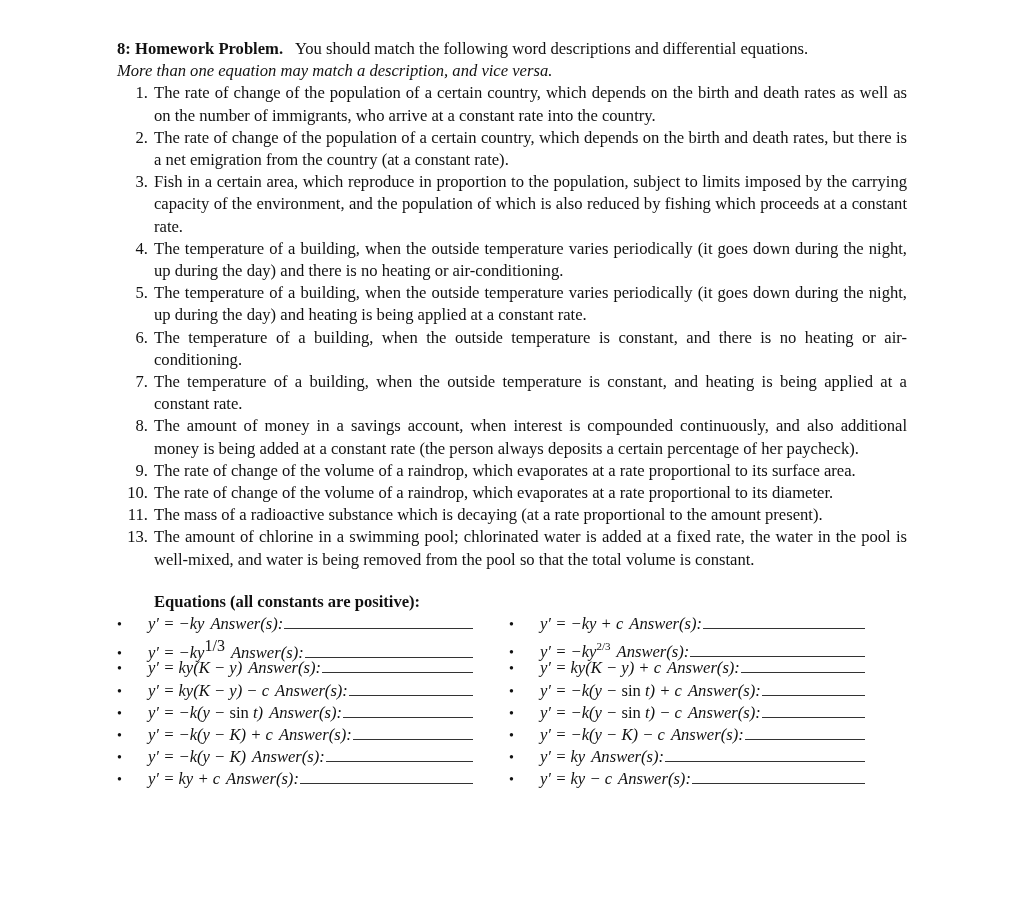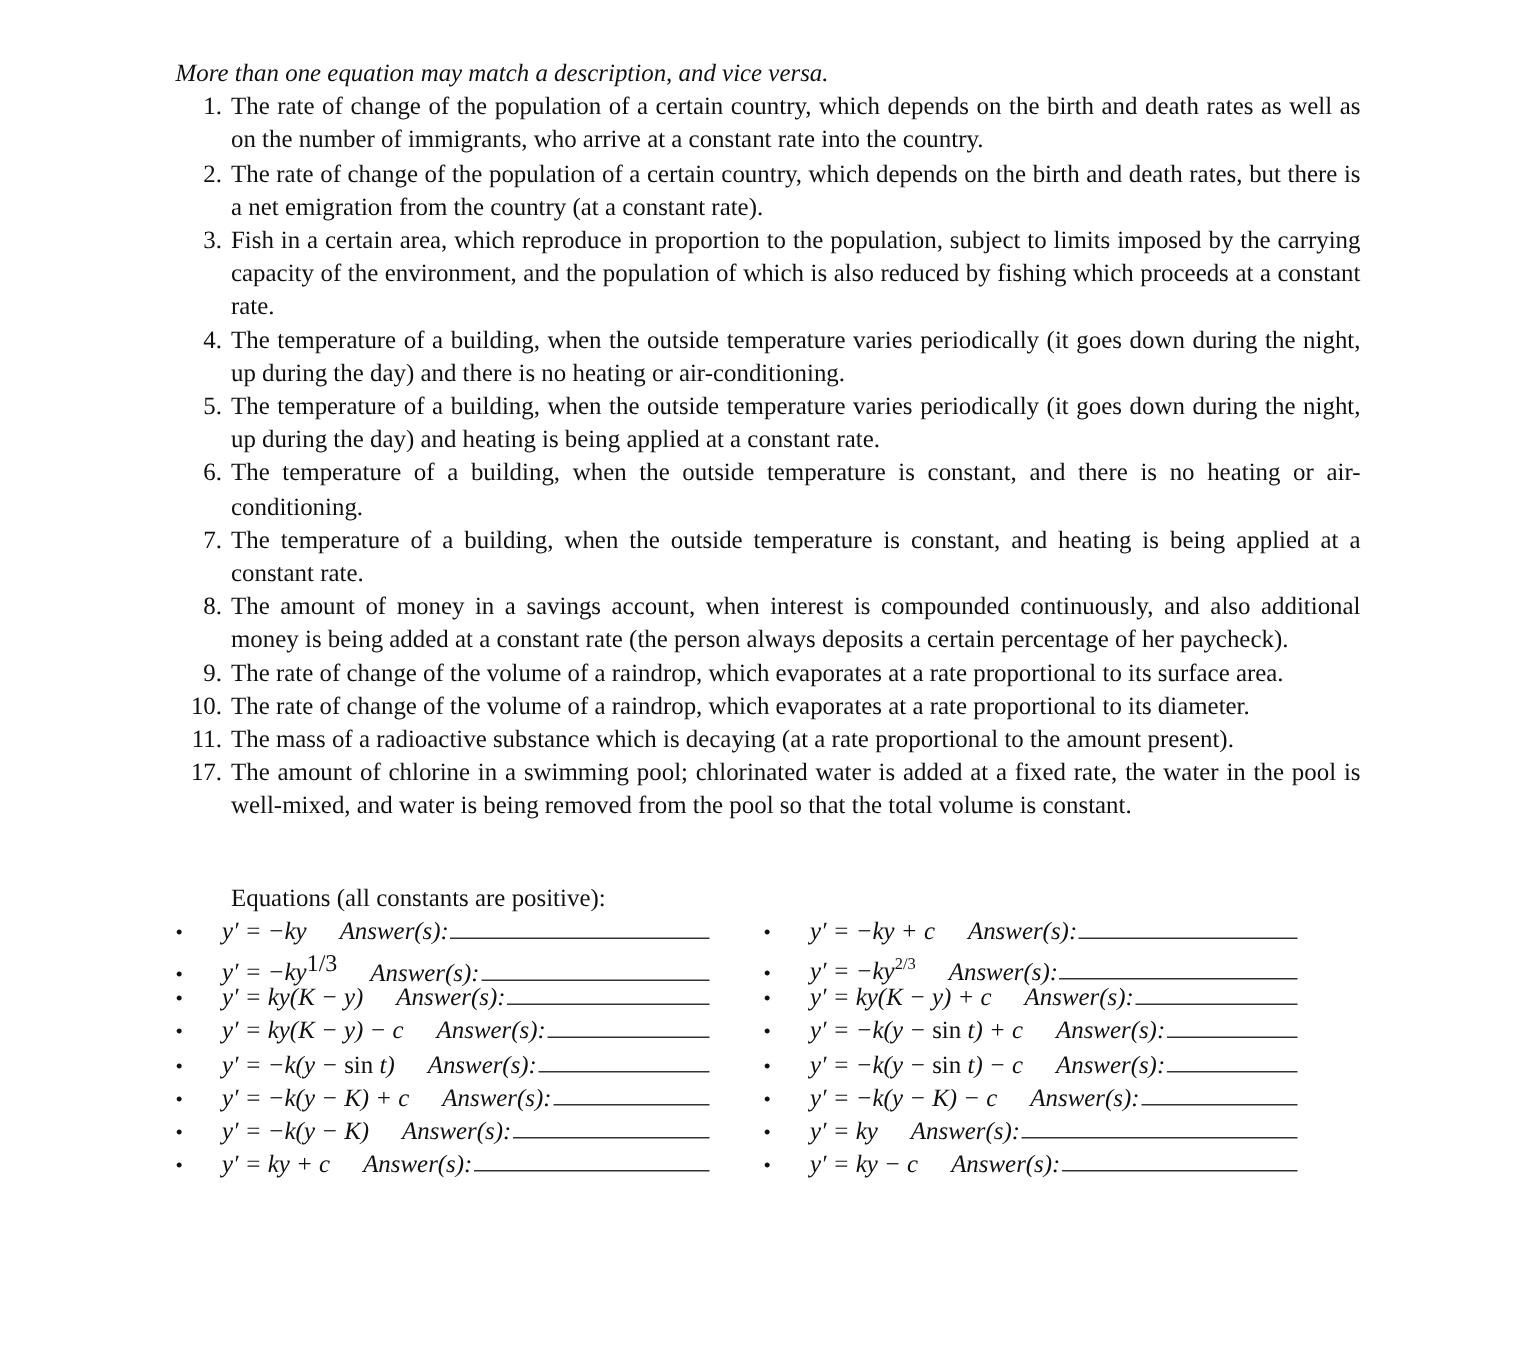--- a/index.html
+++ b/index.html
@@ -9,50 +9,54 @@
     color: #111; font-size: 16.6px; line-height: 22.2px;
   }
   .page { position: absolute; left: 117px; top: 38px; width: 790px; }
   .head { text-align: justify; }
   .head b { font-weight: bold; }
   .sub { font-style: italic; font-family: Liberation Serif, serif; }
   .desc-title { margin-left: 37px; }
   ol.desc { list-style: none; margin: 0; padding: 0; }
   ol.desc li { position: relative; padding-left: 37px; text-align: justify; }
   ol.desc li .num { position: absolute; left: 0; width: 31px; text-align: right; }
-  .eq-title { margin-left: 37px; margin-top: 39px; }
+  .eq-title { margin-left: 37px; margin-top: 20px; font-weight: bold; }
   .eqcols { display: flex; }
   .eqcol { width: 392px; }
   .eqcol.right { margin-left: 0px; }
   .eq { display: flex; align-items: baseline; height: 22.2px; white-space: nowrap; }
   .eq .bullet { width: 12px; font-size: 14px; }
   .eq .math { font-style: italic; margin-left: 19px; }
   .eq .math .rm { font-style: normal; }
-  .eq .ans { font-style: italic; margin-left: 22px; }
+  .eq .ans { font-style: italic; margin-left: 6px; }
   .eq .line { flex: 1; border-bottom: 1px solid #333; margin-left: 1px; height: 14px; margin-right: 36px; }
 </style>
 </head>
 <body>
 
 <div class="page">
+  <div class="head">
+    <b>8: Homework Problem.</b>&nbsp;&nbsp;
+    <span>You should match the following word descriptions and differential equations.</span>
+  </div>
   <div class="sub">More than one equation may match a description, and vice versa.</div>
 
   <ol class="desc" id="desc-list">
       <li><span class="num">1.</span><span>The rate of change of the population of a certain country, which depends on the birth and death rates as well as on the number of immigrants, who arrive at a constant rate into the country.</span></li>
       <li><span class="num">2.</span><span>The rate of change of the population of a certain country, which depends on the birth and death rates, but there is a net emigration from the country (at a constant rate).</span></li>
       <li><span class="num">3.</span><span>Fish in a certain area, which reproduce in proportion to the population, subject to limits imposed by the carrying capacity of the environment, and the population of which is also reduced by fishing which proceeds at a constant rate.</span></li>
       <li><span class="num">4.</span><span>The temperature of a building, when the outside temperature varies periodically (it goes down during the night, up during the day) and there is no heating or air-conditioning.</span></li>
       <li><span class="num">5.</span><span>The temperature of a building, when the outside temperature varies periodically (it goes down during the night, up during the day) and heating is being applied at a constant rate.</span></li>
       <li><span class="num">6.</span><span>The temperature of a building, when the outside temperature is constant, and there is no heating or air-conditioning.</span></li>
       <li><span class="num">7.</span><span>The temperature of a building, when the outside temperature is constant, and heating is being applied at a constant rate.</span></li>
       <li><span class="num">8.</span><span>The amount of money in a savings account, when interest is compounded continuously, and also additional money is being added at a constant rate (the person always deposits a certain percentage of her paycheck).</span></li>
       <li><span class="num">9.</span><span>The rate of change of the volume of a raindrop, which evaporates at a rate proportional to its surface area.</span></li>
       <li><span class="num">10.</span><span>The rate of change of the volume of a raindrop, which evaporates at a rate proportional to its diameter.</span></li>
       <li><span class="num">11.</span><span>The mass of a radioactive substance which is decaying (at a rate proportional to the amount present).</span></li>
-      <li><span class="num">17.</span><span>The amount of chlorine in a swimming pool; chlorinated water is added at a fixed rate, the water in the pool is well-mixed, and water is being removed from the pool so that the total volume is constant.</span></li>
+      <li><span class="num">13.</span><span>The amount of chlorine in a swimming pool; chlorinated water is added at a fixed rate, the water in the pool is well-mixed, and water is being removed from the pool so that the total volume is constant.</span></li>
     </ol>
 
   <div class="eq-title">Equations (all constants are positive):</div>
   <div class="eqcols">
     <div class="eqcol" id="eq-left">
         <div class="eq">
           <span class="bullet">•</span>
           <span class="math"><span>y′ = </span><span>−ky</span></span>
           <span class="ans">Answer(s):</span>
           <span class="line"></span>

